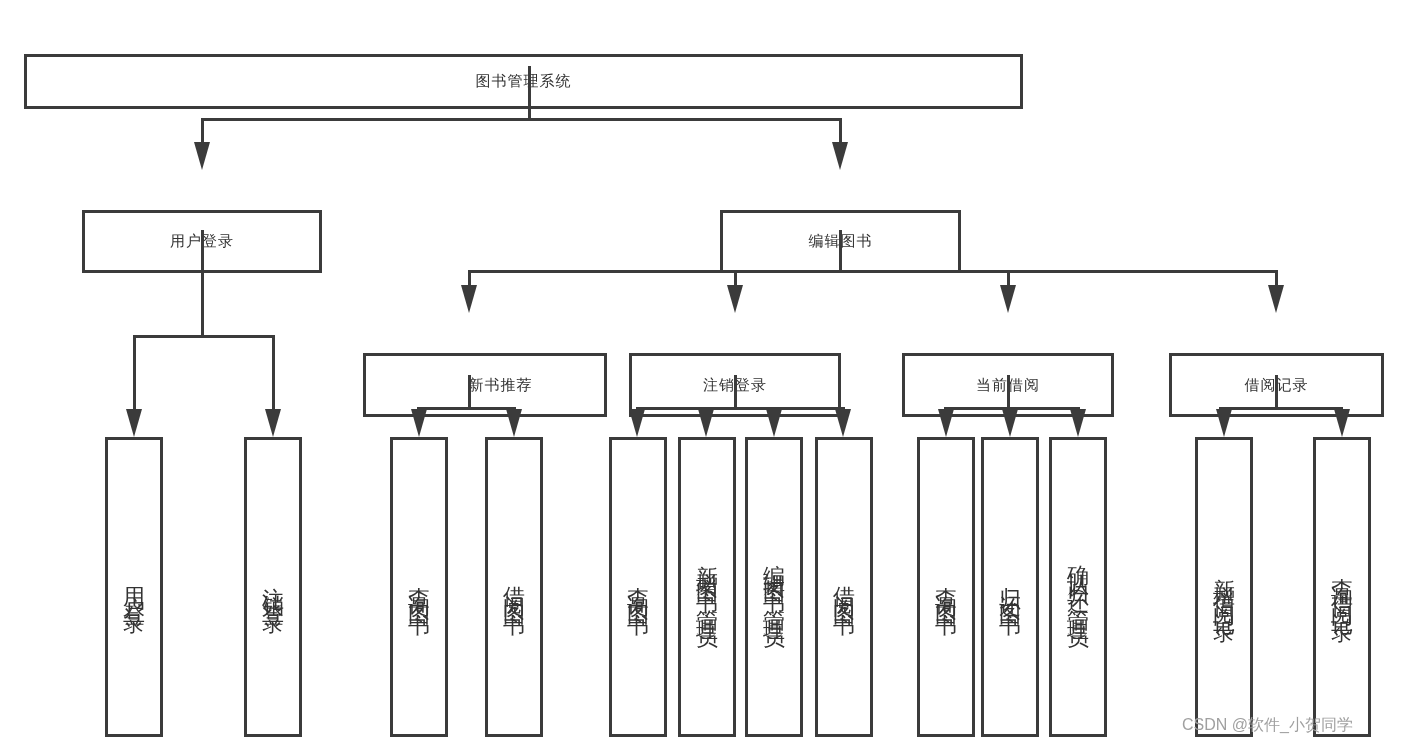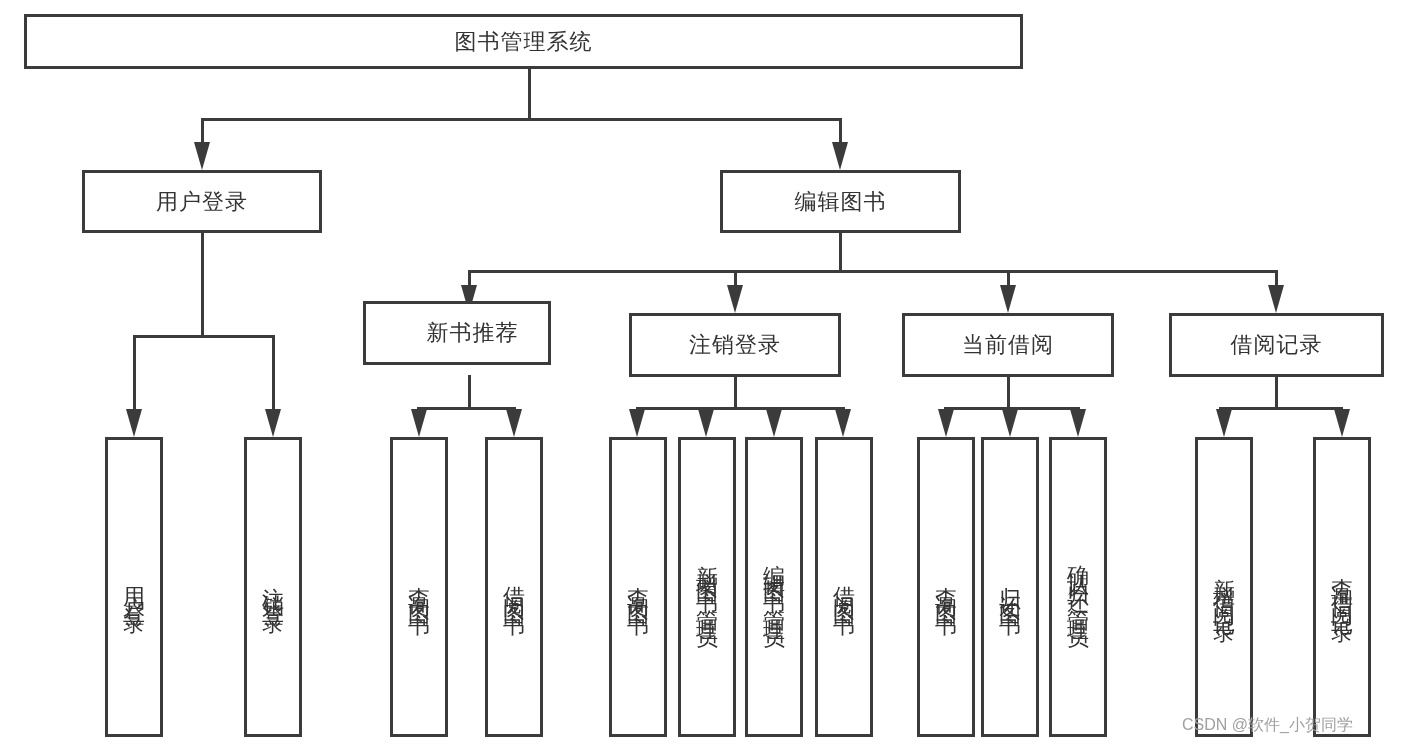--- a/index.html
+++ b/index.html
@@ -14,21 +14,21 @@
     color: var(--text, #333333);
   }
   .box {
     position: absolute;
     border: 3px solid var(--line, #3b3b3b);
     background: #ffffff;
     display: flex;
     align-items: center;
     justify-content: center;
   }
-  .hbox { font-size: 22px; letter-spacing: 1px; }
+  .hbox { font-size: 15px; letter-spacing: 1px; margin-top: 40px; }
   .vbox .vtext {
     writing-mode: vertical-rl;
     text-orientation: mixed;
     font-size: 22px;
     line-height: 1;
     letter-spacing: 9px;
     white-space: nowrap;
   }
   .hl, .vl { position: absolute; background: var(--line, #3b3b3b); }
   .hl { height: 3px; }
@@ -84,21 +84,21 @@
   <div class="hl" style="left:468px; top:270px; width:810px;"></div>
   <div class="vl" style="left:468px; top:273px; height:14px;"></div>
   <div class="ah" style="left:461px; top:285px;"></div>
   <div class="vl" style="left:734px; top:273px; height:14px;"></div>
   <div class="ah" style="left:727px; top:285px;"></div>
   <div class="vl" style="left:1007px; top:273px; height:14px;"></div>
   <div class="ah" style="left:1000px; top:285px;"></div>
   <div class="vl" style="left:1275px; top:273px; height:14px;"></div>
   <div class="ah" style="left:1268px; top:285px;"></div>
 
-  <div class="box hbox" style="left:363px; top:301px; width:188px; height:64px;padding-left:31px;">
+  <div class="box hbox" style="left:363px; top:313px; width:244px; height:64px;padding-left:31px;">
     <span>新书推荐</span>
   </div>
   <div class="box hbox" style="left:629px; top:313px; width:212px; height:64px;">
     <span>注销登录</span>
   </div>
   <div class="box hbox" style="left:902px; top:313px; width:212px; height:64px;text-align:right;">
     <span>当前借阅</span>
   </div>
   <div class="box hbox" style="left:1169px; top:313px; width:215px; height:64px;">
     <span>借阅记录</span>

